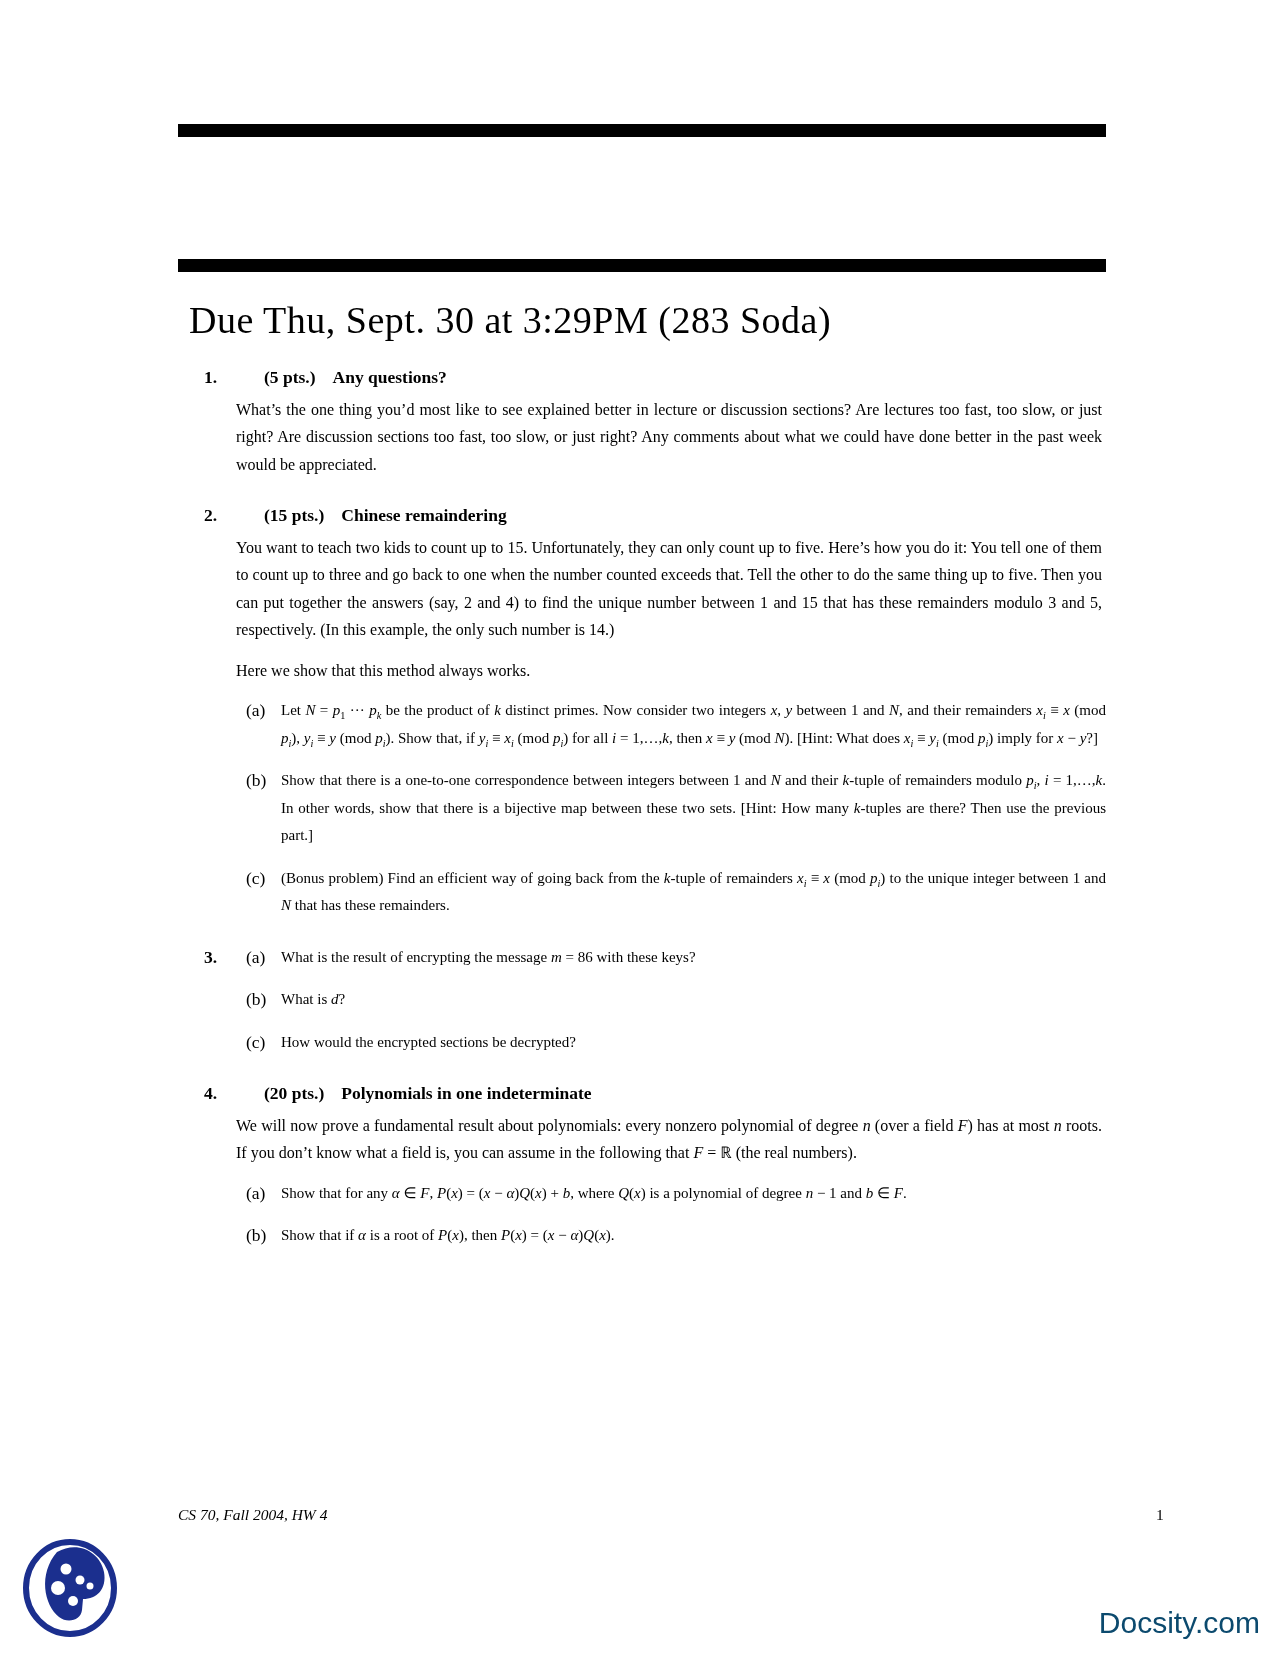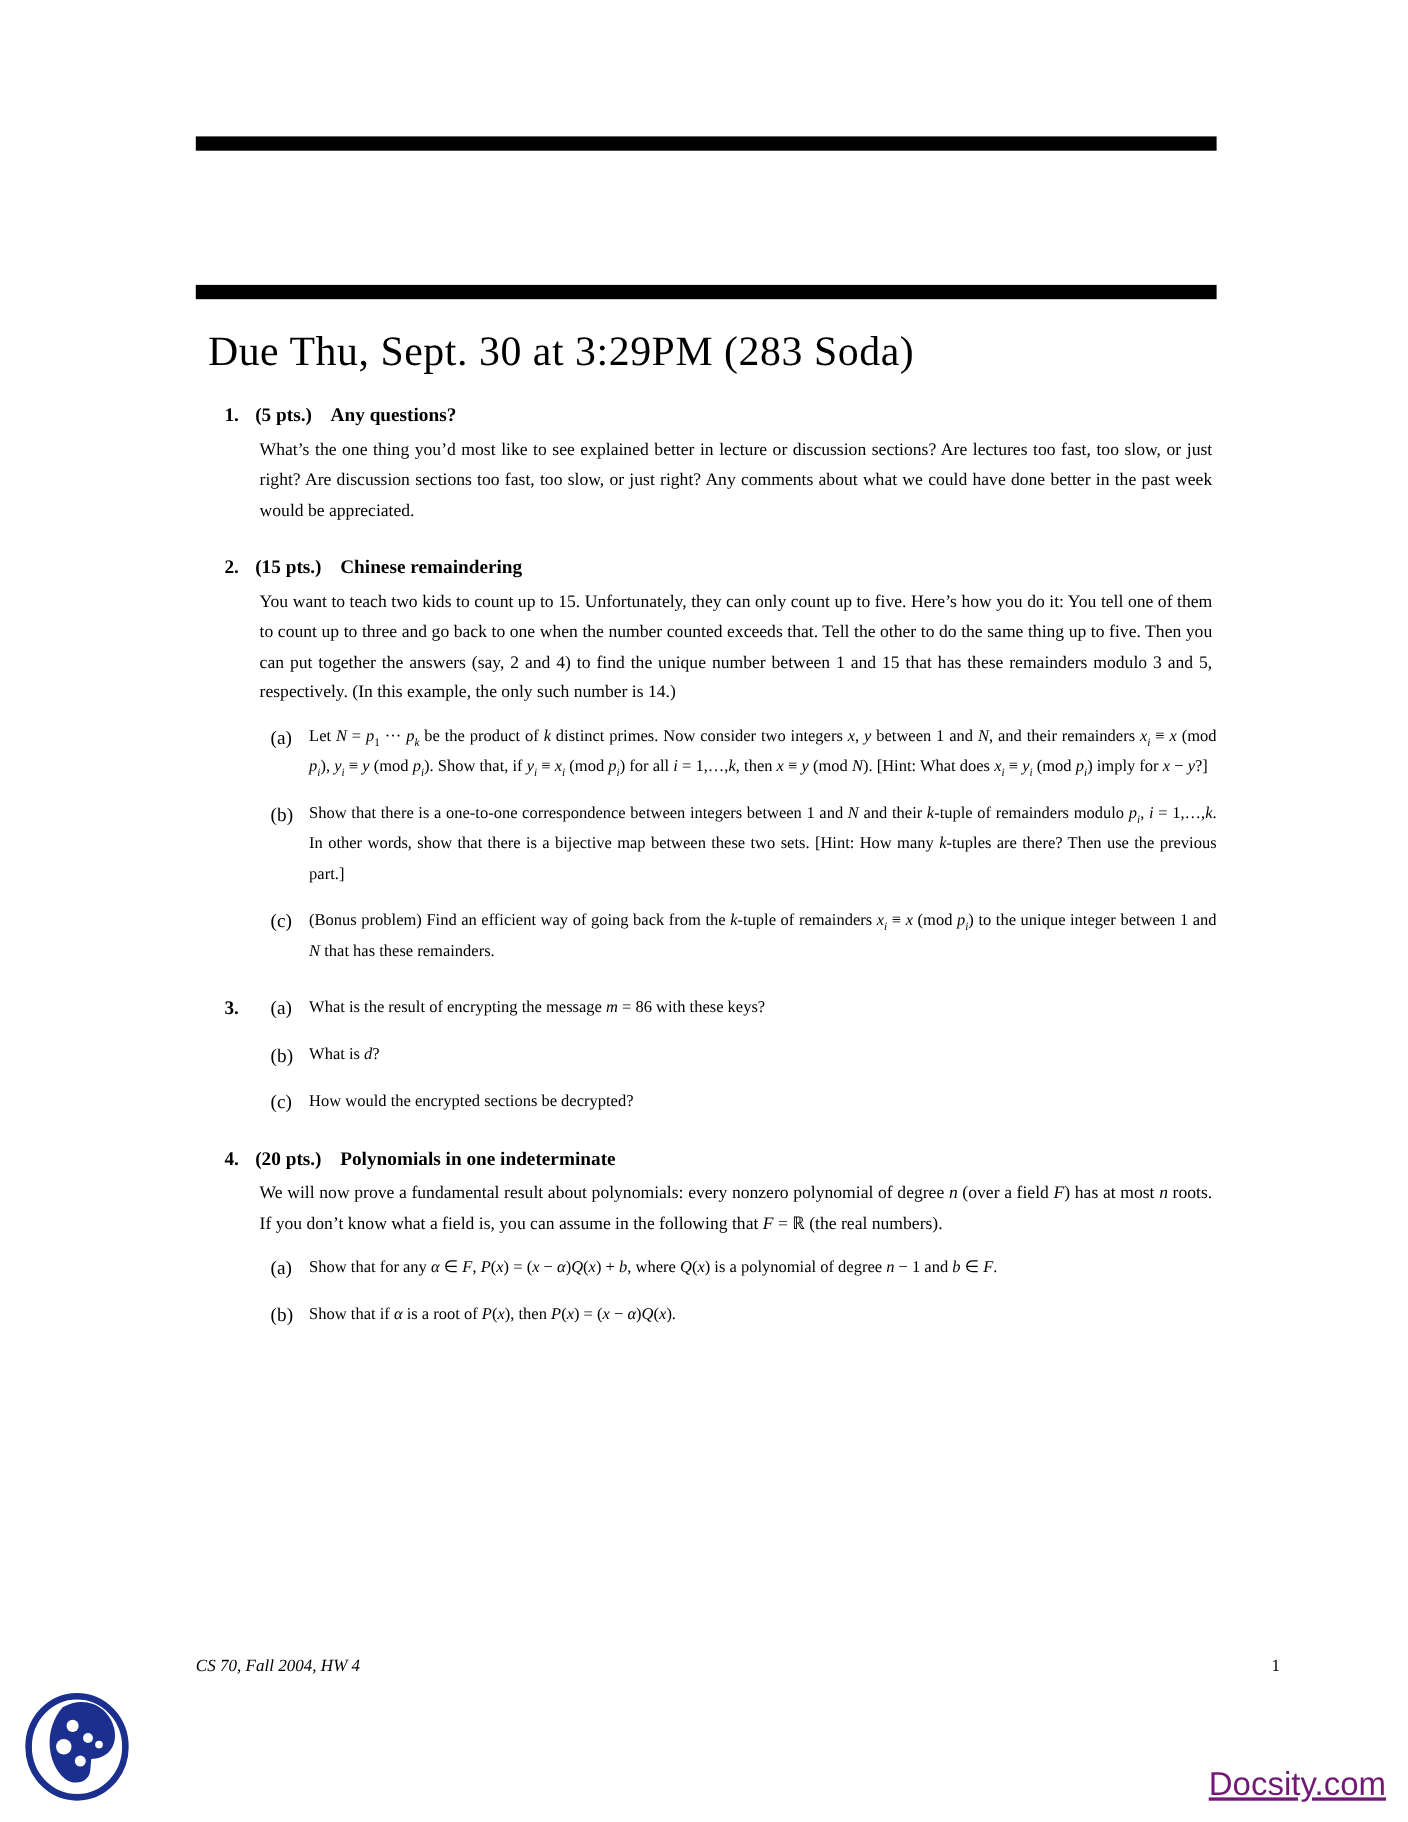--- a/index.html
+++ b/index.html
@@ -23,21 +23,21 @@
     letter-spacing:0.5px; white-space:nowrap;
   }
 
   .content { position:absolute; left:178px; top:364px; width:928px; }
 
   .problem { position:relative; padding-left:54px; }
   .problem + .problem { margin-top:24px; }
   .pnum { position:absolute; left:26px; top:0; font-weight:bold; font-size:17.5px; line-height:27.5px; }
 
   .phead { font-weight:bold; font-size:17.5px; line-height:27.5px; margin:0 0 1px 0; }
-  .ppts { margin-right:17px; }
+  .ppts { margin-right:17px;margin-left:32px; }
 
   .ppara {
     margin:4px; font-size:16px; line-height:27.5px;
     text-align:justify;
   }
   .ppara + .ppara { margin-top:13px; }
 
   .subitems { margin-top:13px; }
   .subitem { position:relative; padding-left:49px; }
   .subitem + .subitem { margin-top:15px; }
@@ -84,20 +84,21 @@
       </div>
       <p class="ppara">What’s the one thing you’d most like to see explained better in lecture or discussion sections? Are lectures too fast, too slow, or just right? Are discussion sections too fast, too slow, or just right? Any comments about what we could have done better in the past week would be appreciated.</p>
     </section>
 
     <section class="problem">
       <span class="pnum">2.</span>
       <div class="phead">
         <span class="ppts">(15 pts.)</span><span class="ptitle">Chinese remaindering</span>
       </div>
       <p class="ppara">You want to teach two kids to count up to 15. Unfortunately, they can only count up to five. Here’s how you do it: You tell one of them to count up to three and go back to one when the number counted exceeds that. Tell the other to do the same thing up to five. Then you can put together the answers (say, 2 and 4) to find the unique number between 1 and 15 that has these remainders modulo 3 and 5, respectively. (In this example, the only such number is 14.)</p>
+      <p class="ppara">Here we show that this method always works.</p>
       <div class="subitems">
         <div class="subitem">
           <span class="slabel">(a)</span>
           <p class="stext">Let <span class="mi">N</span> = <span class="mi">p</span><sub>1</sub> ··· <span class="mi">p</span><sub class="mi">k</sub> be the product of <span class="mi">k</span> distinct primes. Now consider two integers <span class="mi">x</span>, <span class="mi">y</span> between 1 and <span class="mi">N</span>, and their remainders <span class="mi">x</span><sub class="mi">i</sub> ≡ <span class="mi">x</span> (mod <span class="mi">p</span><sub class="mi">i</sub>), <span class="mi">y</span><sub class="mi">i</sub> ≡ <span class="mi">y</span> (mod <span class="mi">p</span><sub class="mi">i</sub>). Show that, if <span class="mi">y</span><sub class="mi">i</sub> ≡ <span class="mi">x</span><sub class="mi">i</sub> (mod <span class="mi">p</span><sub class="mi">i</sub>) for all <span class="mi">i</span> = 1,…,<span class="mi">k</span>, then <span class="mi">x</span> ≡ <span class="mi">y</span> (mod <span class="mi">N</span>). [Hint: What does <span class="mi">x</span><sub class="mi">i</sub> ≡ <span class="mi">y</span><sub class="mi">i</sub> (mod <span class="mi">p</span><sub class="mi">i</sub>) imply for <span class="mi">x</span> − <span class="mi">y</span>?]</p>
         </div>
         <div class="subitem">
           <span class="slabel">(b)</span>
           <p class="stext">Show that there is a one-to-one correspondence between integers between 1 and <span class="mi">N</span> and their <span class="mi">k</span>-tuple of remainders modulo <span class="mi">p</span><sub class="mi">i</sub>, <span class="mi">i</span> = 1,…,<span class="mi">k</span>. In other words, show that there is a bijective map between these two sets. [Hint: How many <span class="mi">k</span>-tuples are there? Then use the previous part.]</p>
         </div>
         <div class="subitem">
@@ -153,15 +154,15 @@
       <ellipse cx="50" cy="52" rx="44" ry="46" fill="none" stroke-width="6" stroke="#1b2f8e"></ellipse>
       <path d="M37,16 C58,4 80,16 84,36 C87,53 77,63 63,63 L62,74 C61,84 48,88 39,81 C24,69 18,38 37,16 Z" fill="#1b2f8e"></path>
       <circle cx="46" cy="33" r="5.5" fill="#ffffff"></circle>
       <circle cx="60" cy="44" r="4.5" fill="#ffffff"></circle>
       <circle cx="38" cy="52" r="7" fill="#ffffff"></circle>
       <circle cx="53" cy="65" r="5" fill="#ffffff"></circle>
       <circle cx="70" cy="50" r="3.5" fill="#ffffff"></circle>
     </svg>
   </div>
 
-  <a class="watermark" style="color: #701a75; text-decoration: underline;">Docsity.com</a>
+  <a class="watermark" style="color: #0c4a6e;">Docsity.com</a>
 
 </div>
 
 </body></html>

